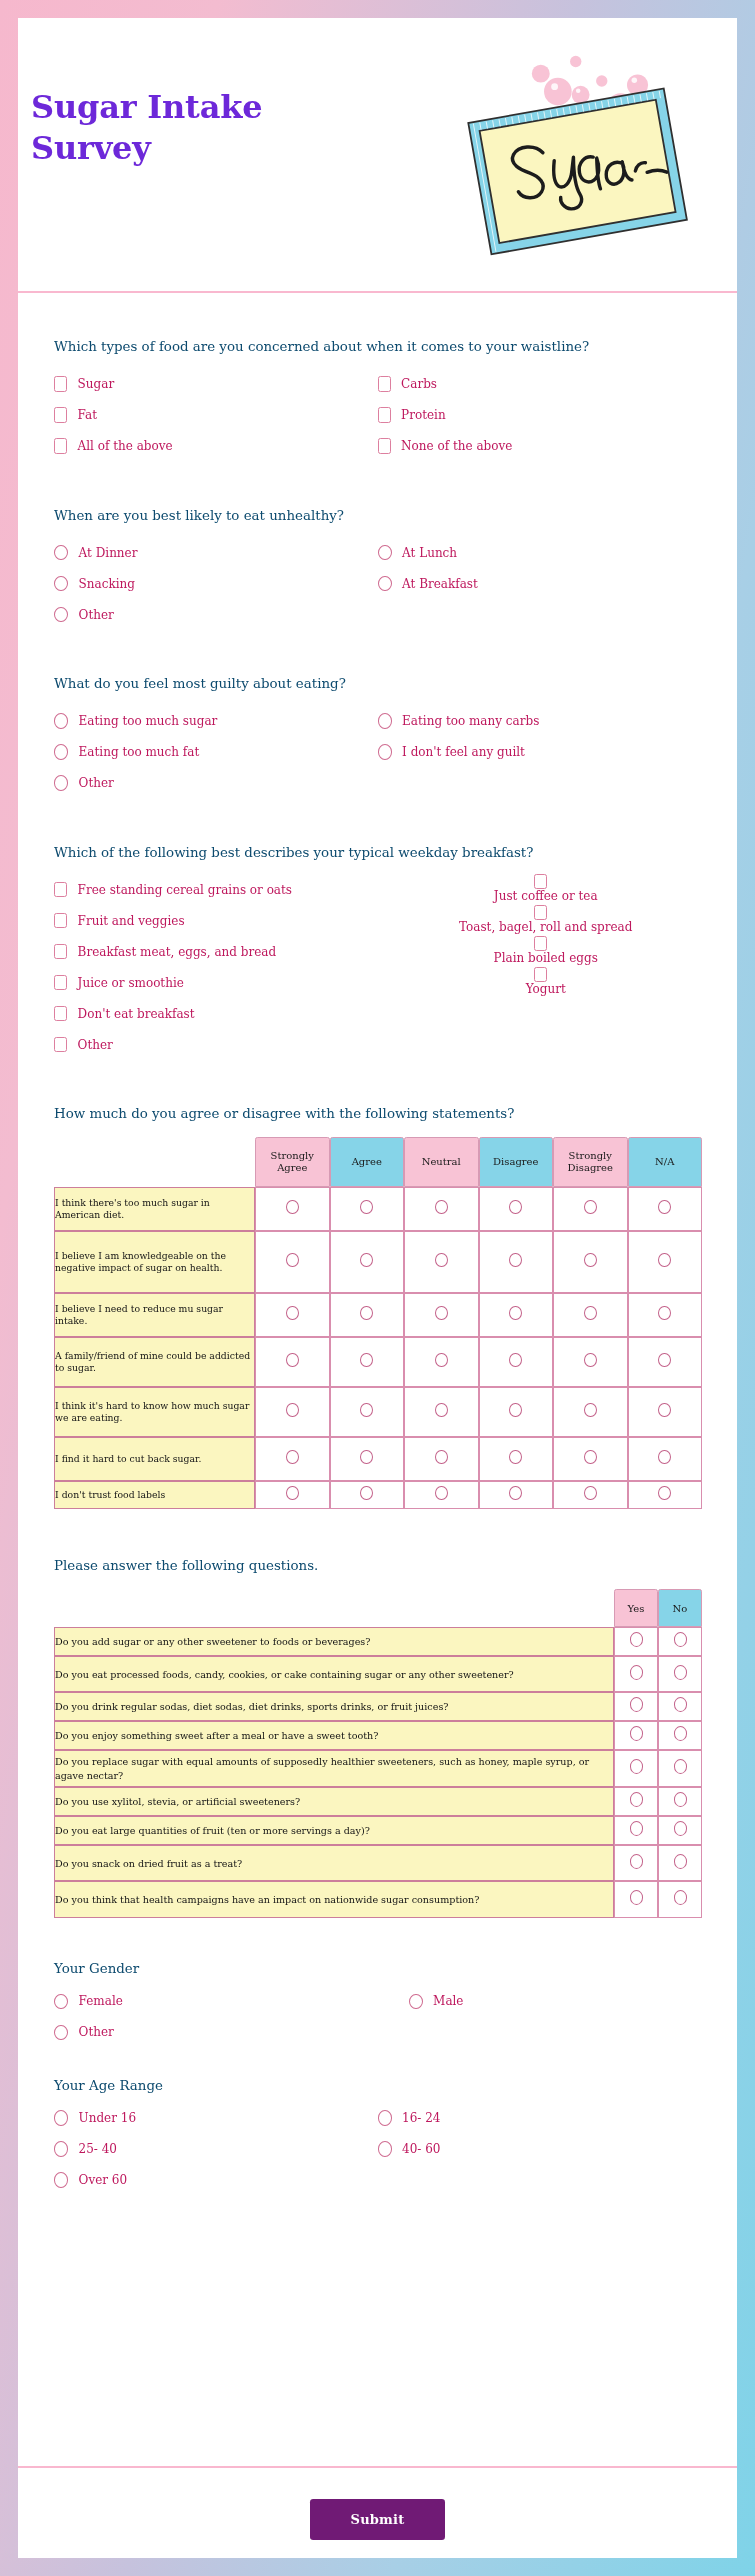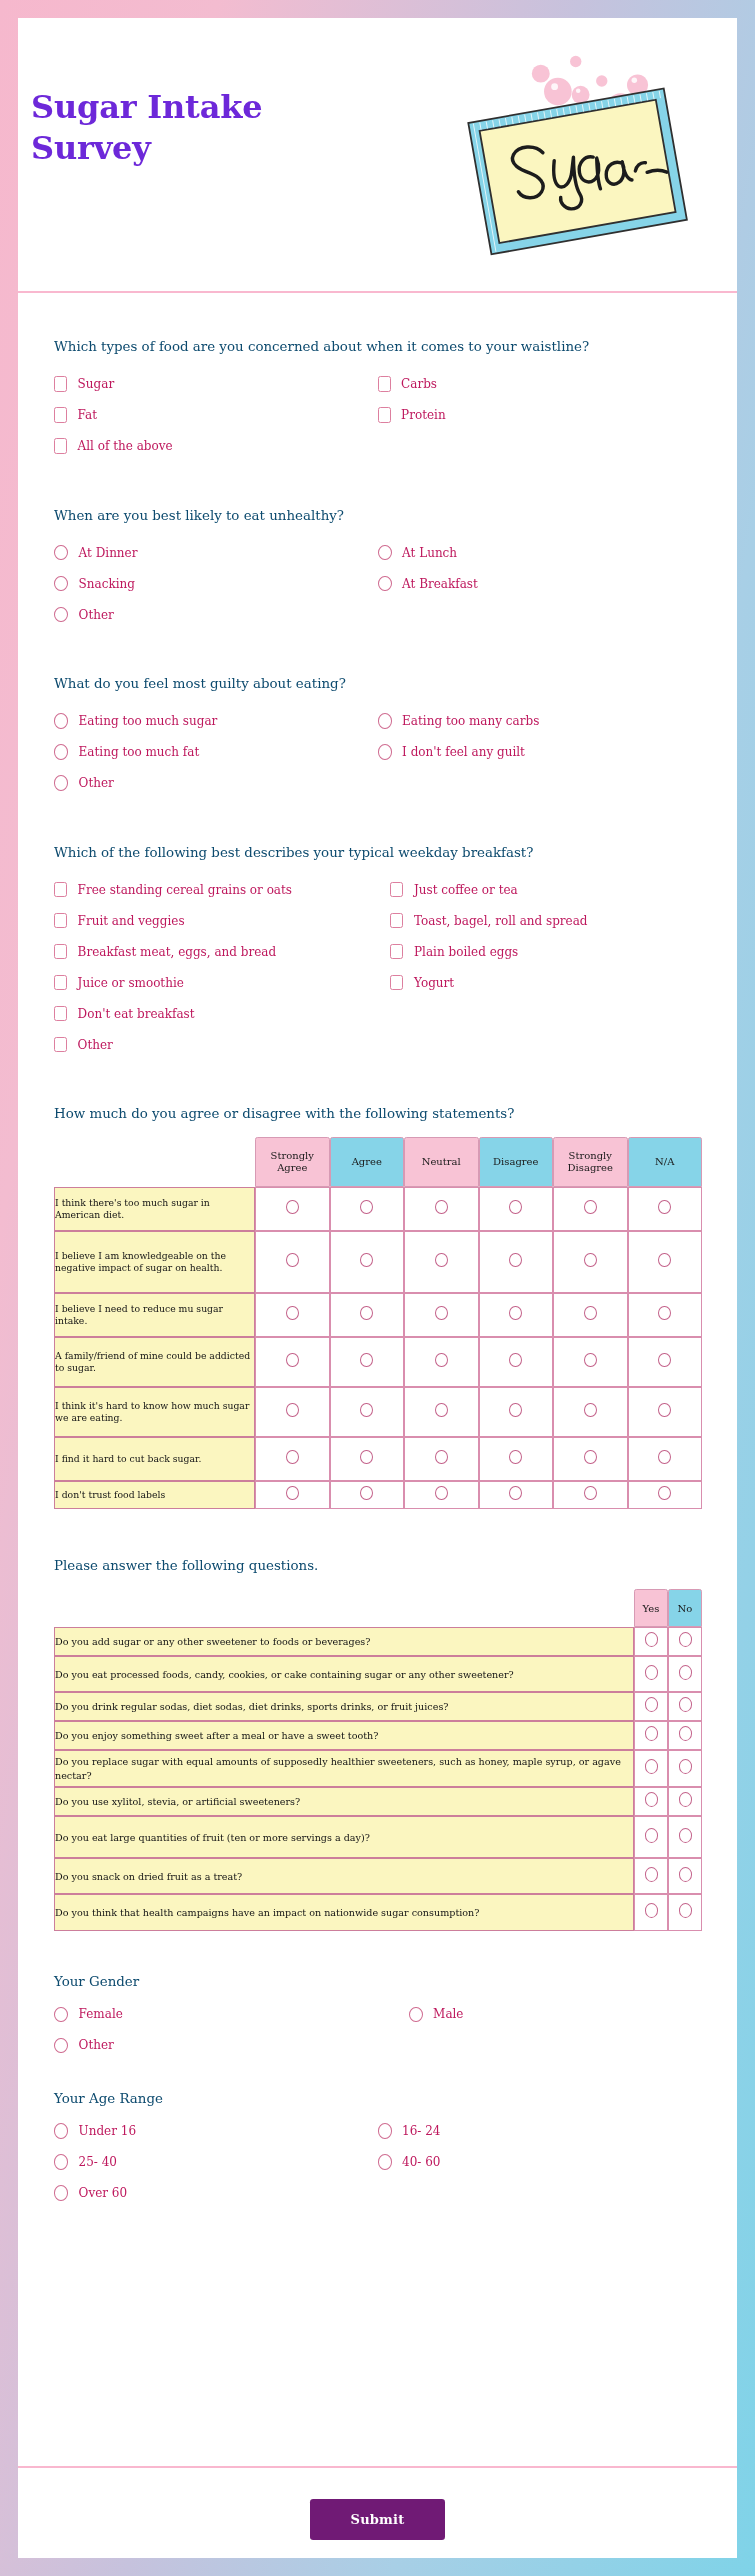--- a/index.html
+++ b/index.html
@@ -92,21 +92,21 @@
     flex-wrap: wrap;
   }
   .opt {
     display: flex;
     align-items: center;
     width: 50%;
     height: 31px;
     cursor: pointer;
   }
   .opt.wide { width: 52%; }
-  .opt.narrow { width: 48%; }
+  .opt.narrow { width: 48%; flex-direction: column; }
 
   .cb {
     width: 13px;
     height: 15.4px;
     border: 1.1px solid #dd7f9f;
     border-radius: 2.4px;
     background: #ffffff;
     flex: 0 0 auto;
     margin-right: 10.6px;
   }
@@ -185,21 +185,21 @@
     border-collapse: separate;
     border-spacing: 0;
     width: 648px;
     table-layout: fixed;
     margin-top: 13px;
   }
   table.yn td, table.yn th { padding: 0; }
 
   .yn-corner { background: #ffffff; border: none; }
   .yn-head {
-    width: 34px;
+    width: 44px;
     height: 38px;
     font-family: "DejaVu Serif", serif;
     font-size: 10px;
     font-weight: 400;
     color: #1a1a1a;
     text-align: center;
     vertical-align: middle;
     border: 0.8px solid #d79ab4;
     border-radius: 2.4px 2.4px 0 0;
   }
@@ -349,20 +349,24 @@
             <span class="opt-label">Fat</span>
           </label>
           <label class="opt">
             <span class="cb"></span>
             <span class="opt-label">Protein</span>
           </label>
           <label class="opt">
             <span class="cb"></span>
             <span class="opt-label">All of the above</span>
           </label>
+          <label class="opt">
+            <span class="cb"></span>
+            <span class="opt-label">None of the above</span>
+          </label>
         </div>
       </div>
 
       <div class="q-block">
         <div class="q-title">When are you best likely to eat unhealthy?</div>
         <div class="opts">
           <label class="opt">
             <span class="rb"></span>
             <span class="opt-label">At Dinner</span>
           </label>
@@ -572,21 +576,21 @@
           <tr style="height:37px">
             <td class="yn-q">Do you replace sugar with equal amounts of supposedly healthier sweeteners, such as honey, maple syrup, or agave nectar?</td>
             <td class="yn-cell"><span class="m-radio"></span></td>
             <td class="yn-cell"><span class="m-radio"></span></td>
           </tr>
           <tr style="height:29px">
             <td class="yn-q">Do you use xylitol, stevia, or artificial sweeteners?</td>
             <td class="yn-cell"><span class="m-radio"></span></td>
             <td class="yn-cell"><span class="m-radio"></span></td>
           </tr>
-          <tr style="height:42px">
+          <tr style="height:29px">
             <td class="yn-q">Do you eat large quantities of fruit (ten or more servings a day)?</td>
             <td class="yn-cell"><span class="m-radio"></span></td>
             <td class="yn-cell"><span class="m-radio"></span></td>
           </tr>
           <tr style="height:36px">
             <td class="yn-q">Do you snack on dried fruit as a treat?</td>
             <td class="yn-cell"><span class="m-radio"></span></td>
             <td class="yn-cell"><span class="m-radio"></span></td>
           </tr>
           <tr style="height:37px">

